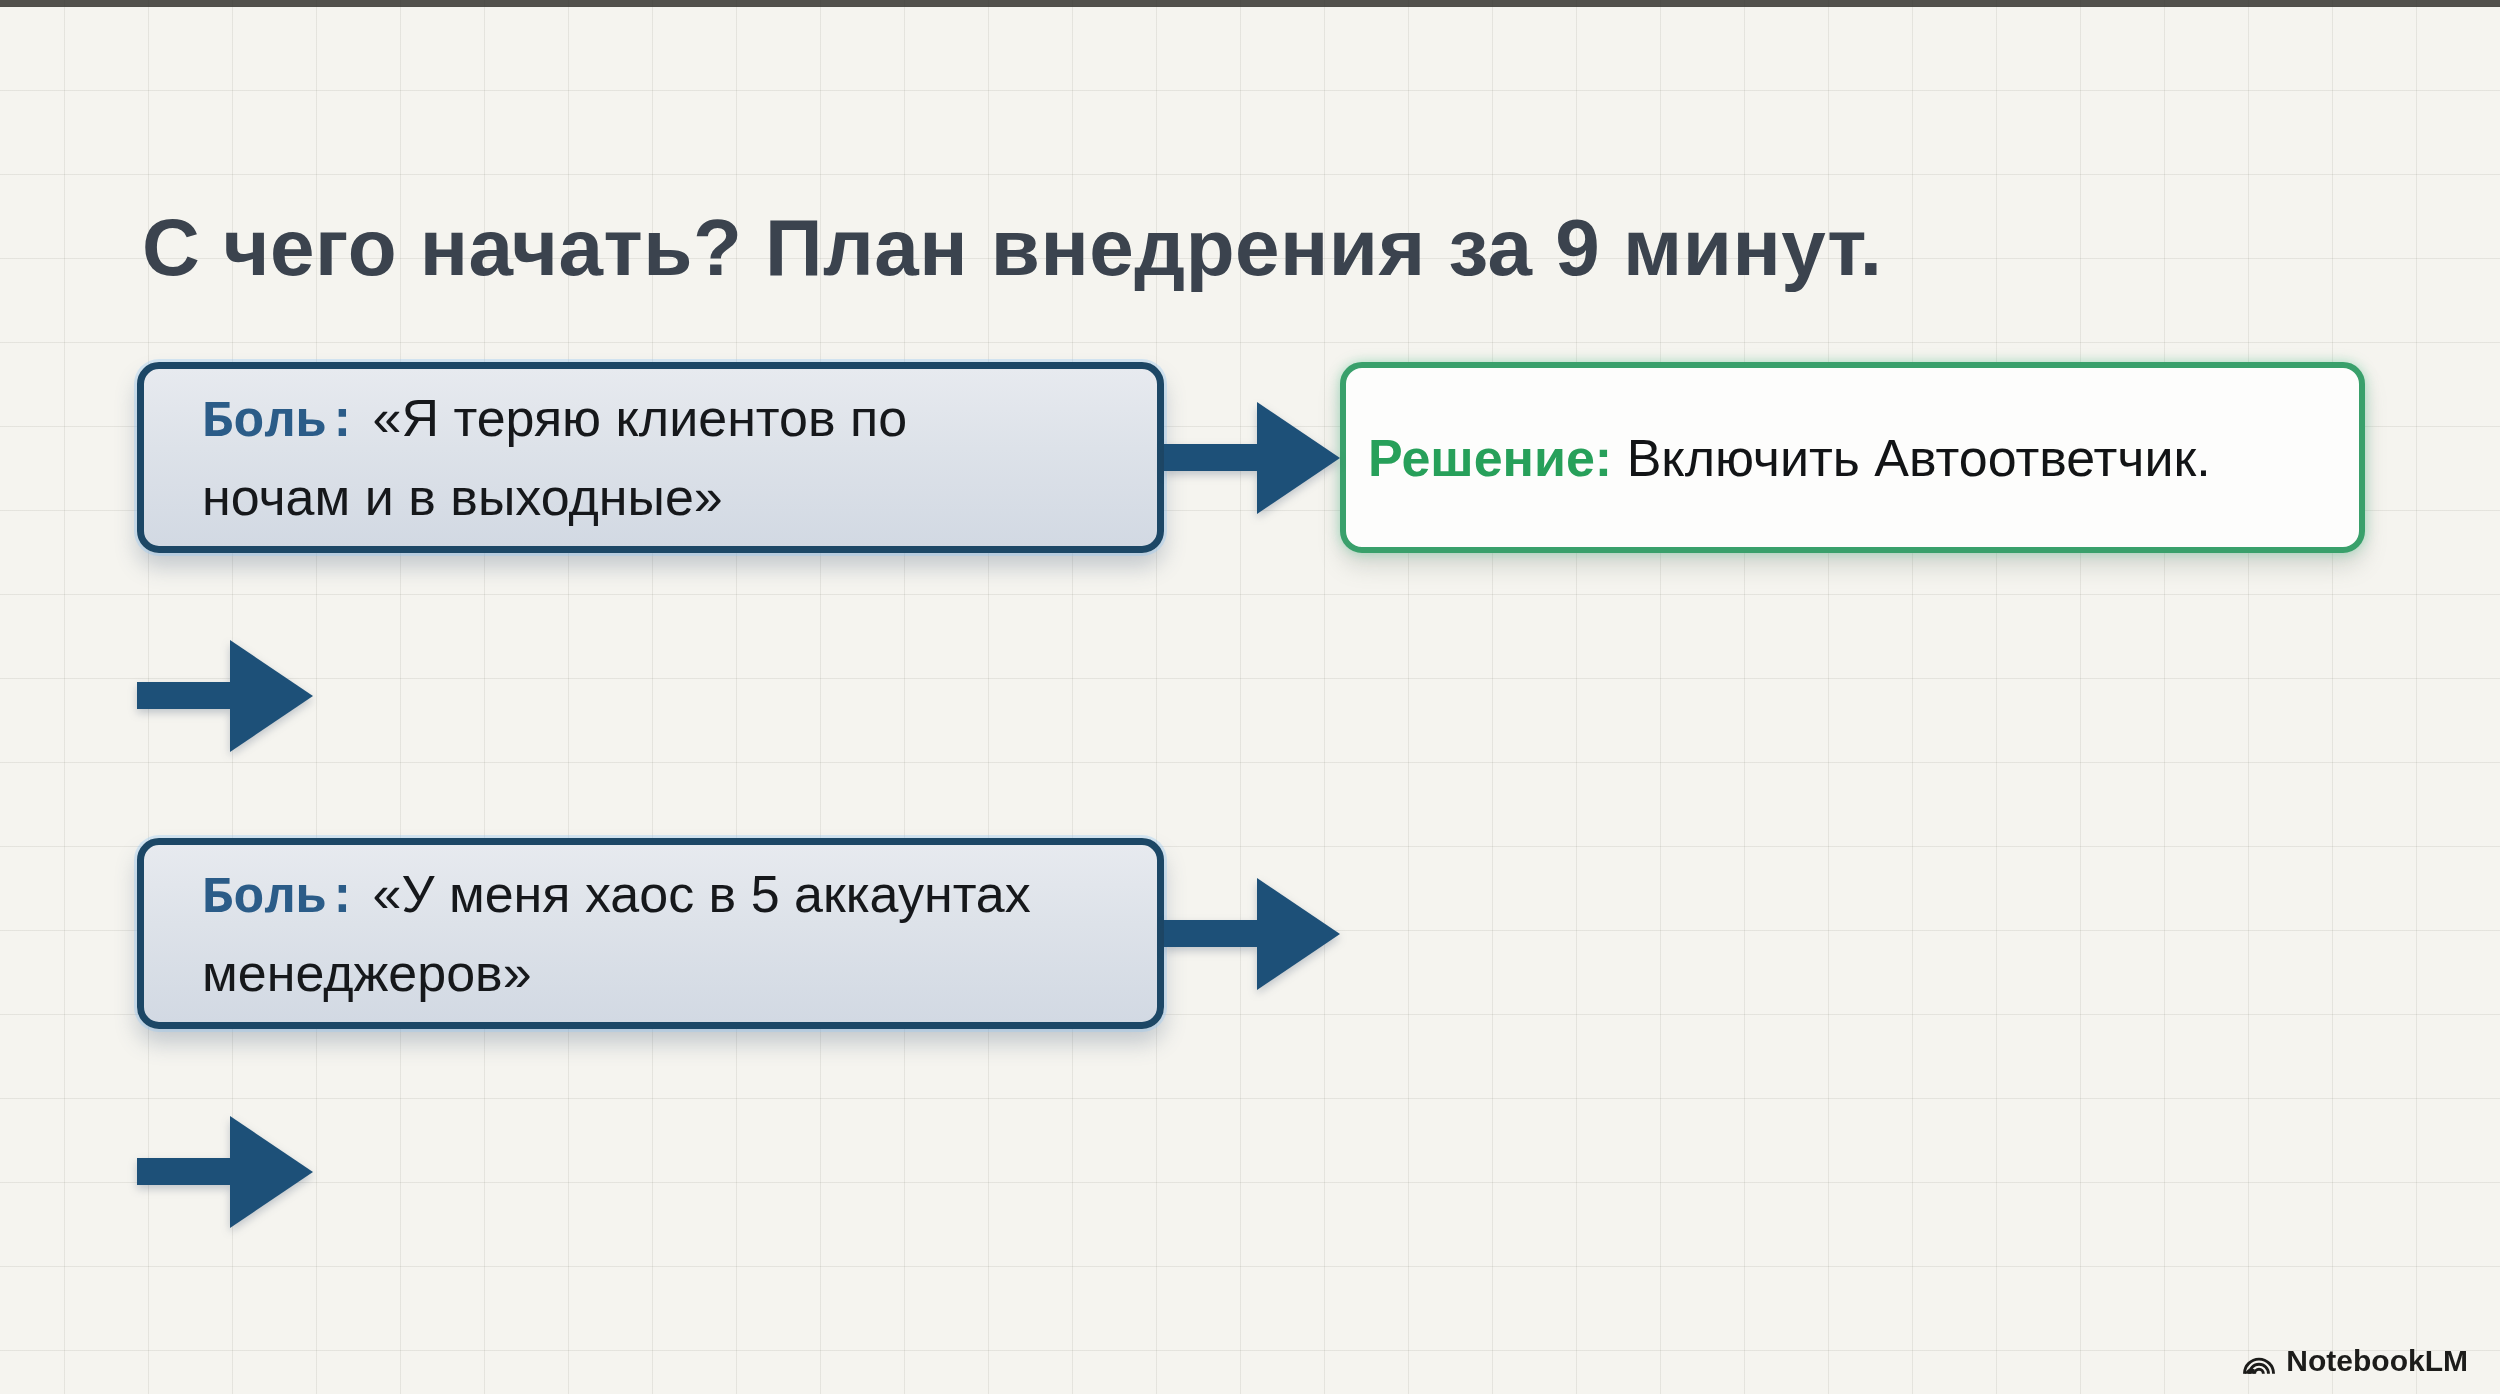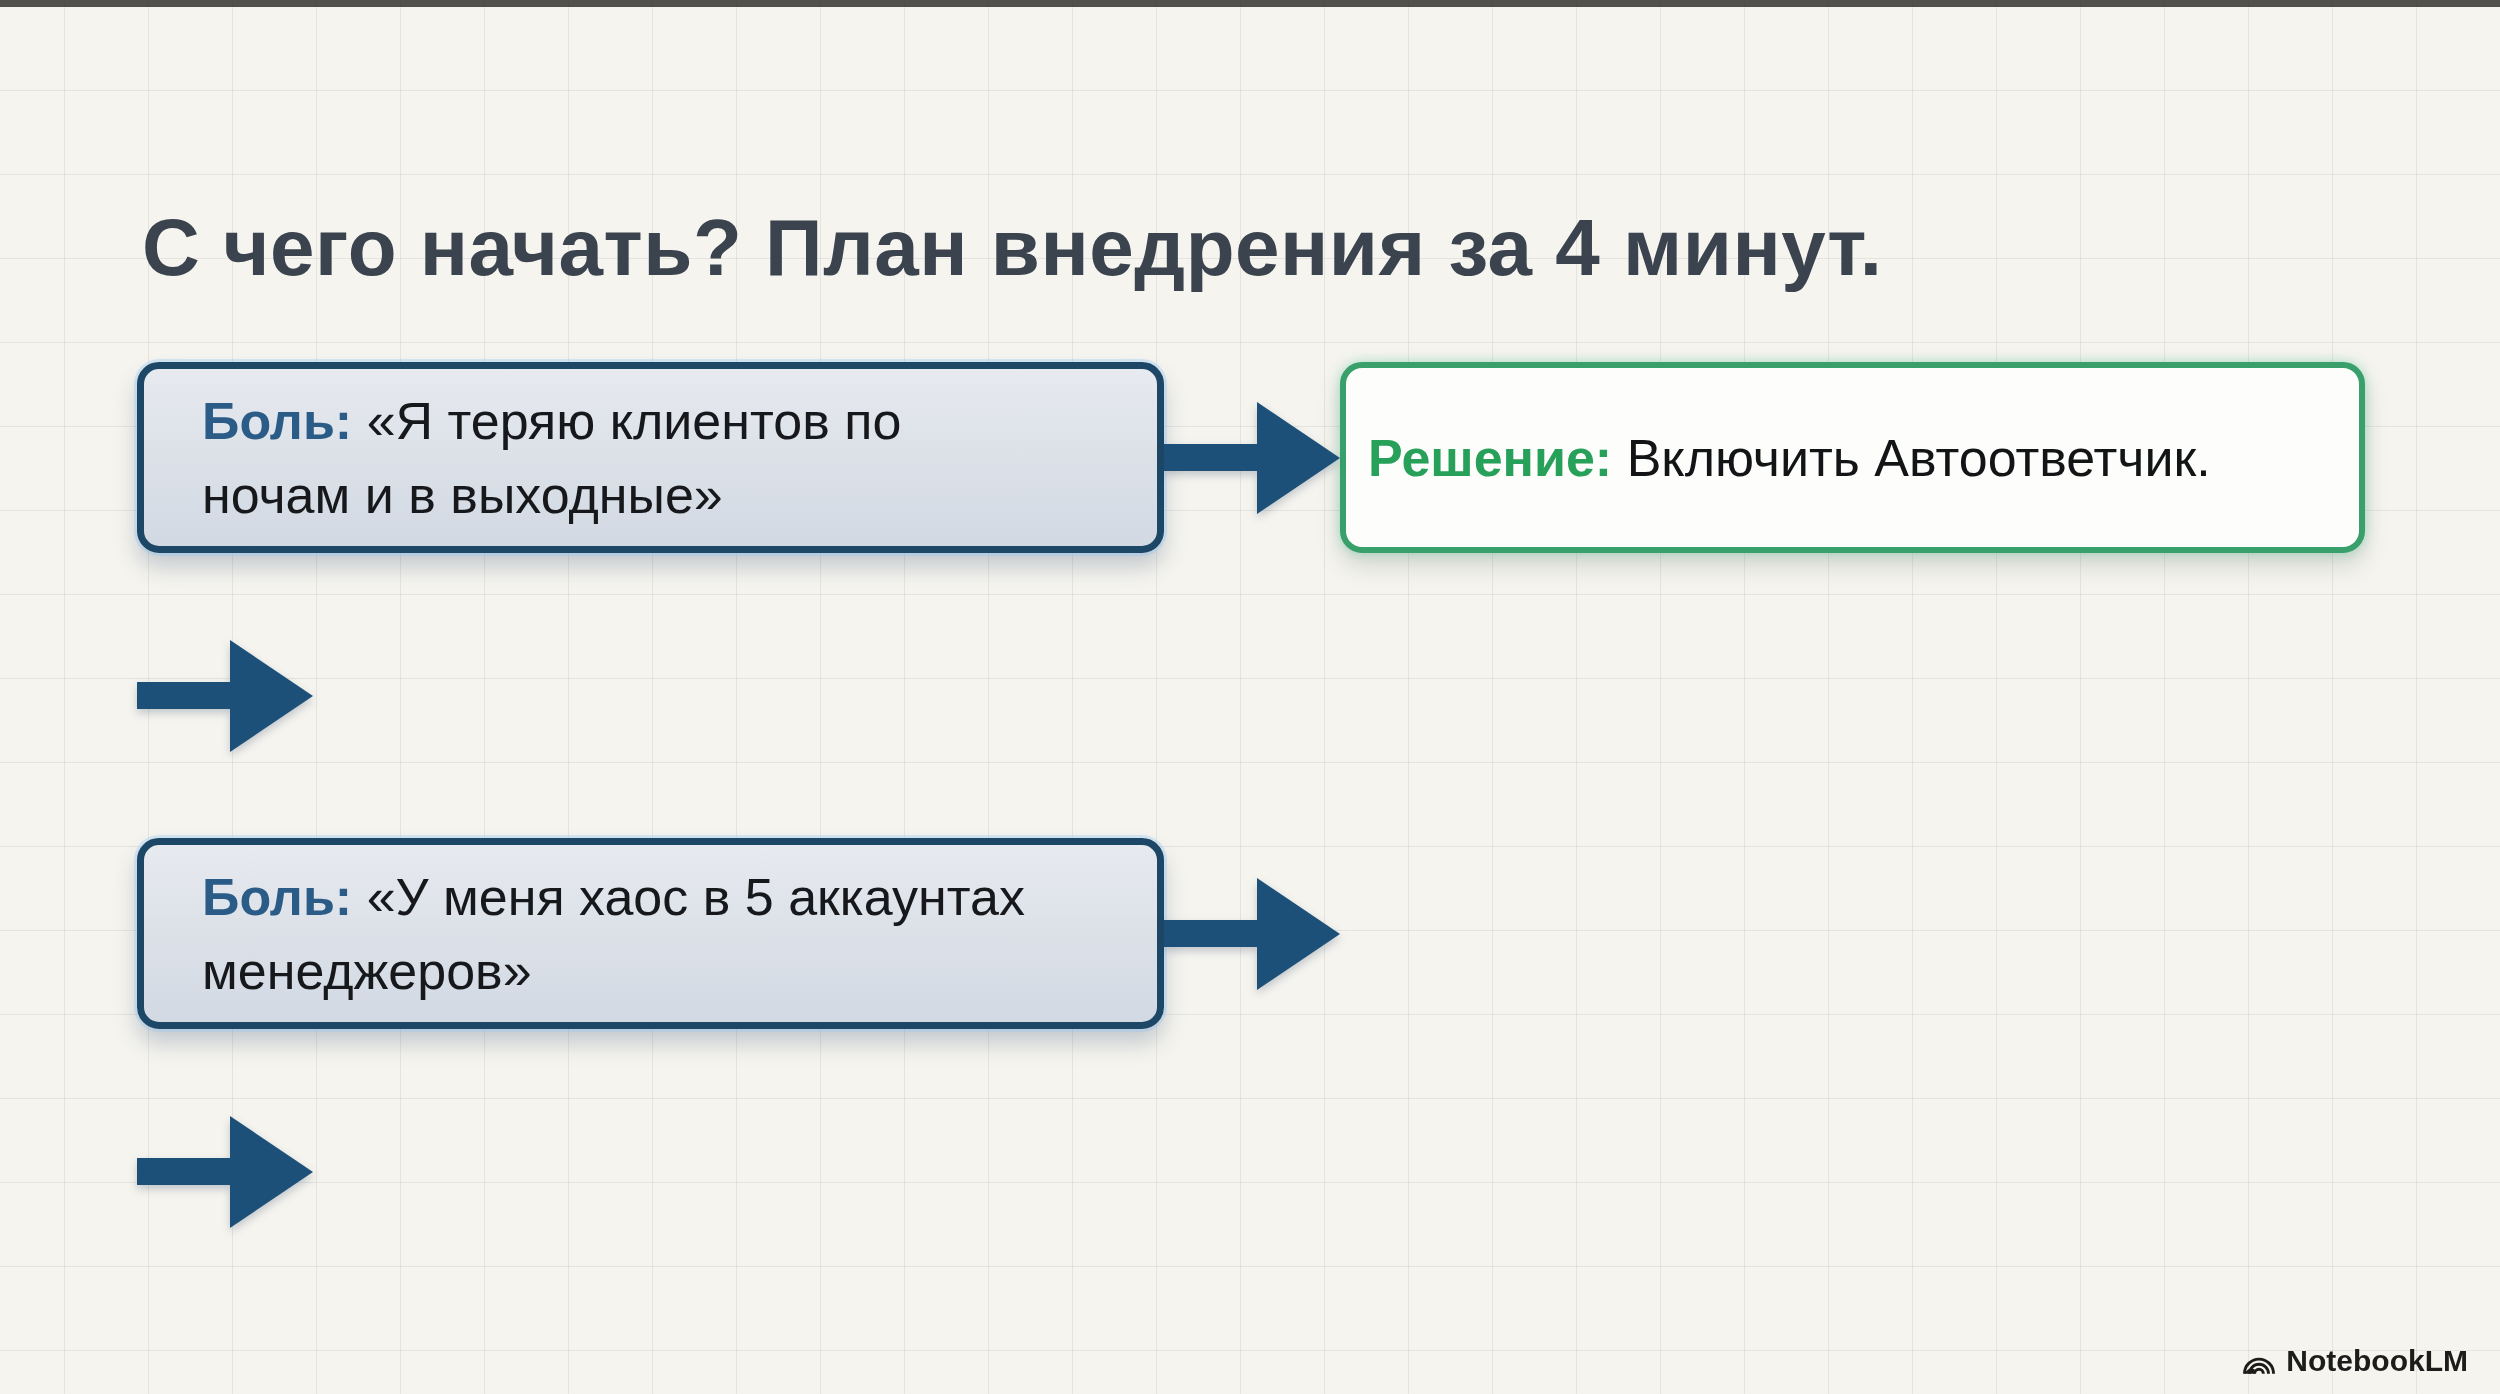--- a/index.html
+++ b/index.html
@@ -38,21 +38,21 @@
   }
   .solution-box{
     flex:1;box-sizing:border-box;
     border:6px solid #39a06b;border-radius:22px;
     background:#fdfdfc;
     box-shadow:0 0 12px rgba(90,200,150,.5), 0 14px 22px rgba(110,125,115,.22);
     display:flex;align-items:center;
     padding:10px 40px 10px 22px;
   }
   .box-text{font-size:52px;line-height:74px;}
-  .pain-label{color:#2b5c88;font-weight:700;}
+  .pain-label{color:#2b5c88;font-weight:700;font-family:Liberation Mono, monospace;}
   .pain-text{color:#16181b;white-space:pre-line;}
   .sol-label{color:#27a05a;font-weight:700;}
   .sol-text{color:#121416;white-space:pre-line;}
   .arrow{
     width:176px;flex:0 0 176px;align-self:center;
     height:112px;display:flex;align-items:center;
     filter:drop-shadow(0 4px 4px rgba(40,60,90,.25));
   }
   .arrow-shaft{width:93px;height:27px;background:#1d5078;}
   .arrow-head{
@@ -66,21 +66,21 @@
     display:flex;align-items:flex-end;gap:9px;
     color:#1c1c1a;font-size:30px;font-weight:600;
   }
   .watermark svg{display:block;}
 </style>
 </head>
 <body>
 
 <div class="top-edge"></div>
 
-<h1 class="slide-title">С чего начать? План внедрения за 4 минут.</h1>
+<h1 class="slide-title">С чего начать? План внедрения за 9 минут.</h1>
 
 <div class="rows">
 
   <div class="row">
     <div class="pain-box">
       <div class="box-text">
         <span class="pain-label">Боль:</span>
         <span class="pain-text">«Я теряю клиентов по
 ночам и в выходные»</span>
       </div>

